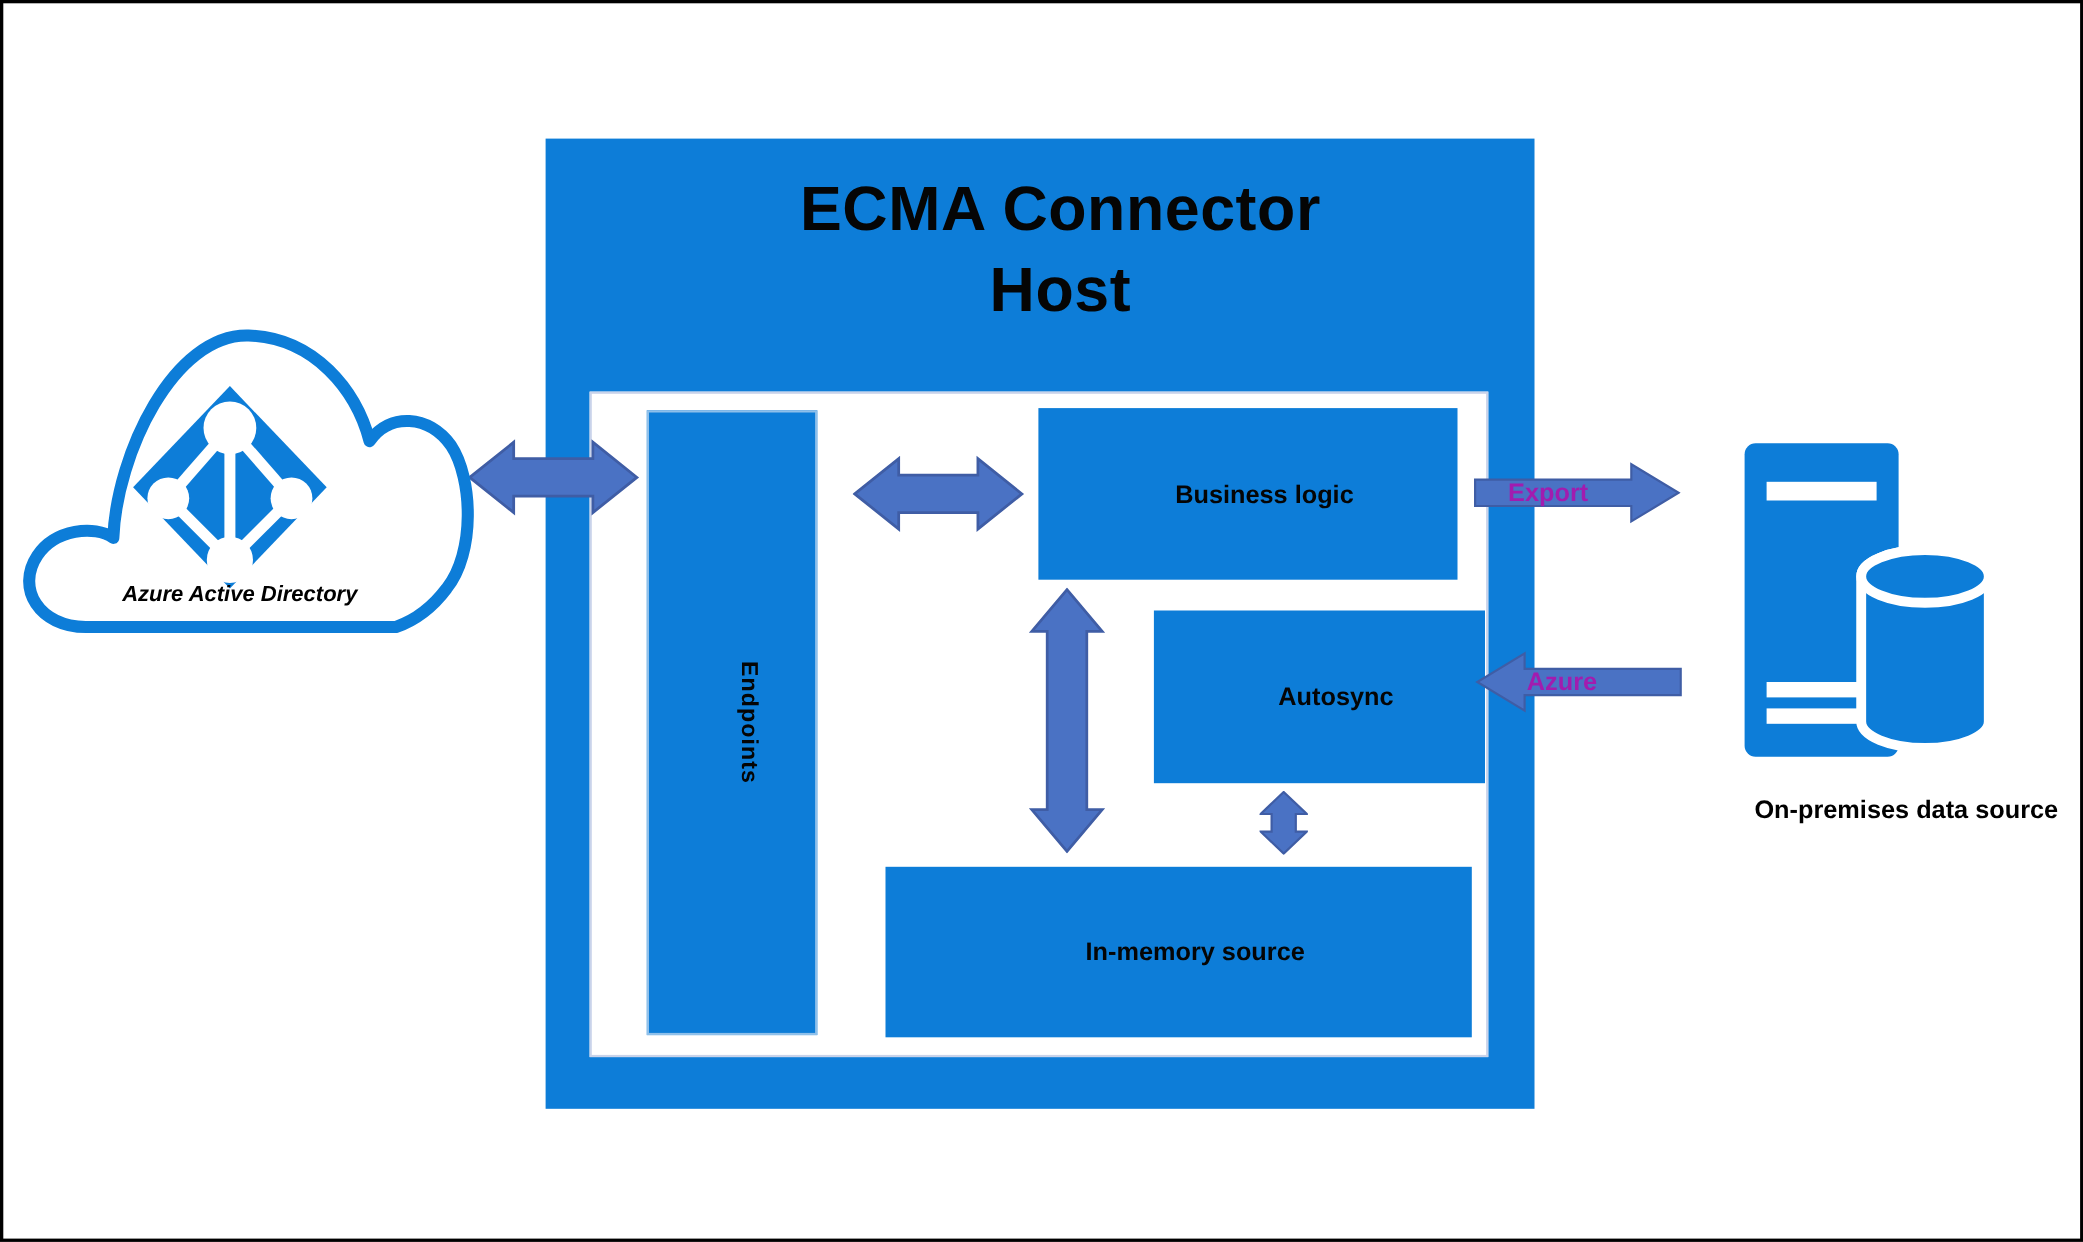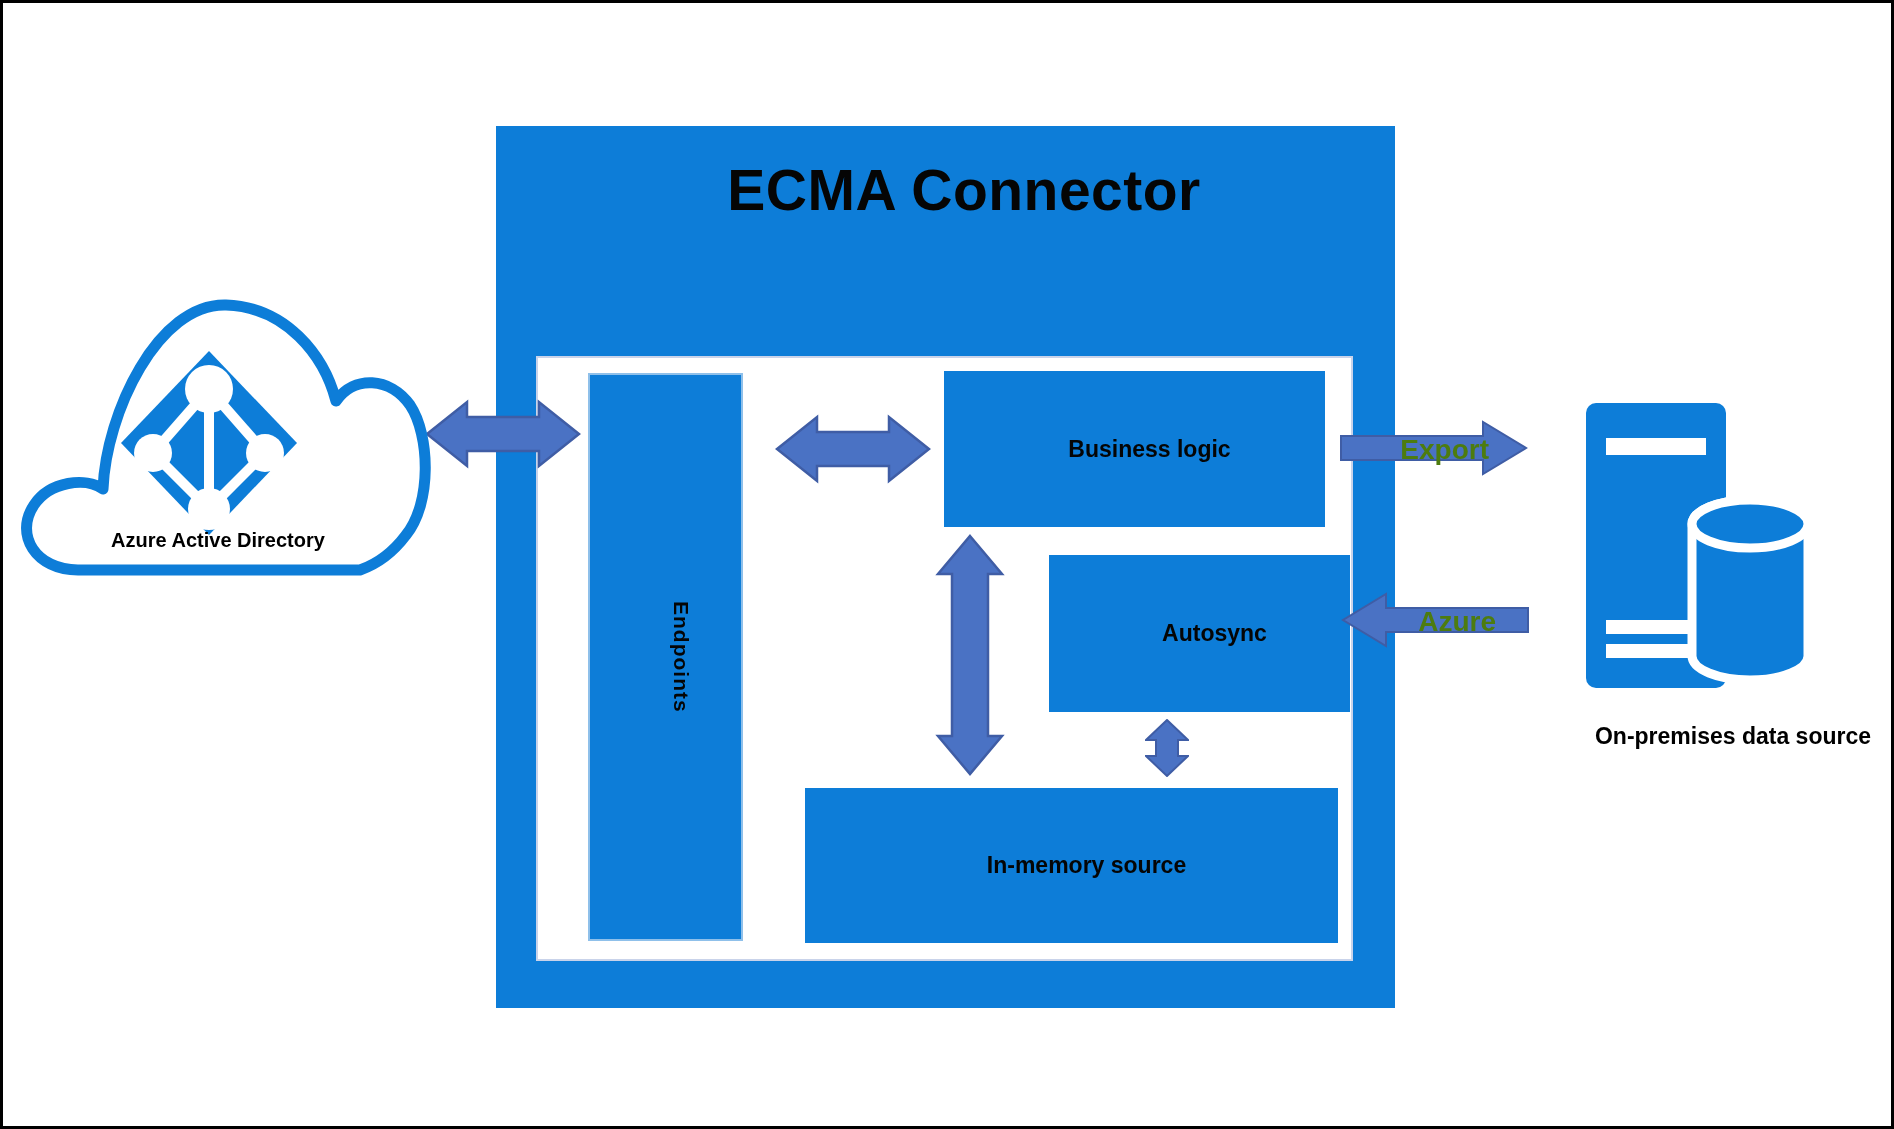--- a/index.html
+++ b/index.html
@@ -30,38 +30,39 @@
   .comp{background:var(--main-blue);display:flex;align-items:center;justify-content:center;
     font-weight:700;font-size:23px;color:#050505;padding-left:30px;}
   .endpoints-box{left:585px;top:370px;width:155px;height:568px;border:2px solid var(--bar-border);}
   .endpoints-box .vtext{writing-mode:vertical-rl;text-orientation:mixed;
     font-size:21px;font-weight:700;letter-spacing:1px;}
   .business-logic-box{left:941px;top:368px;width:381px;height:156px;}
   .autosync-box{left:1046px;top:552px;width:301px;height:157px;}
   .cache-box{left:802px;top:785px;width:533px;height:155px;}
 
   
-  .flow-label{font-size:28px;font-weight:700;color:#4d7c0f;text-align:right;}
+  .flow-label{font-size:23px;font-weight:700;color:#a21caf;text-align:left;}
   .export-label{left:1368px;top:431px;width:118px;}
   .import-label{left:1385px;top:603px;width:108px;}
 
   
-  .azure-label{left:35px;top:526px;width:360px;text-align:center;font-size:20px;font-weight:700;}
+  .azure-label{left:35px;top:526px;width:360px;text-align:center;font-size:20px;font-weight:700;font-style:italic;}
   .onprem-label{left:1565px;top:720px;width:330px;text-align:center;font-size:23px;font-weight:700;}
 
   svg{display:block;}
 </style>
 </head>
 <body>
 
 <div class="stage">
 
   <div class="abs outer-box"></div>
   <div class="abs host-title">
     <div>ECMA Connector</div>
+    <div>Host</div>
   </div>
 
   <div class="abs inner-panel"></div>
 
   <div class="abs comp endpoints-box">
     <span class="vtext">Endpoints</span>
   </div>
   <div class="abs comp business-logic-box">
     <span>Business logic</span>
   </div>

